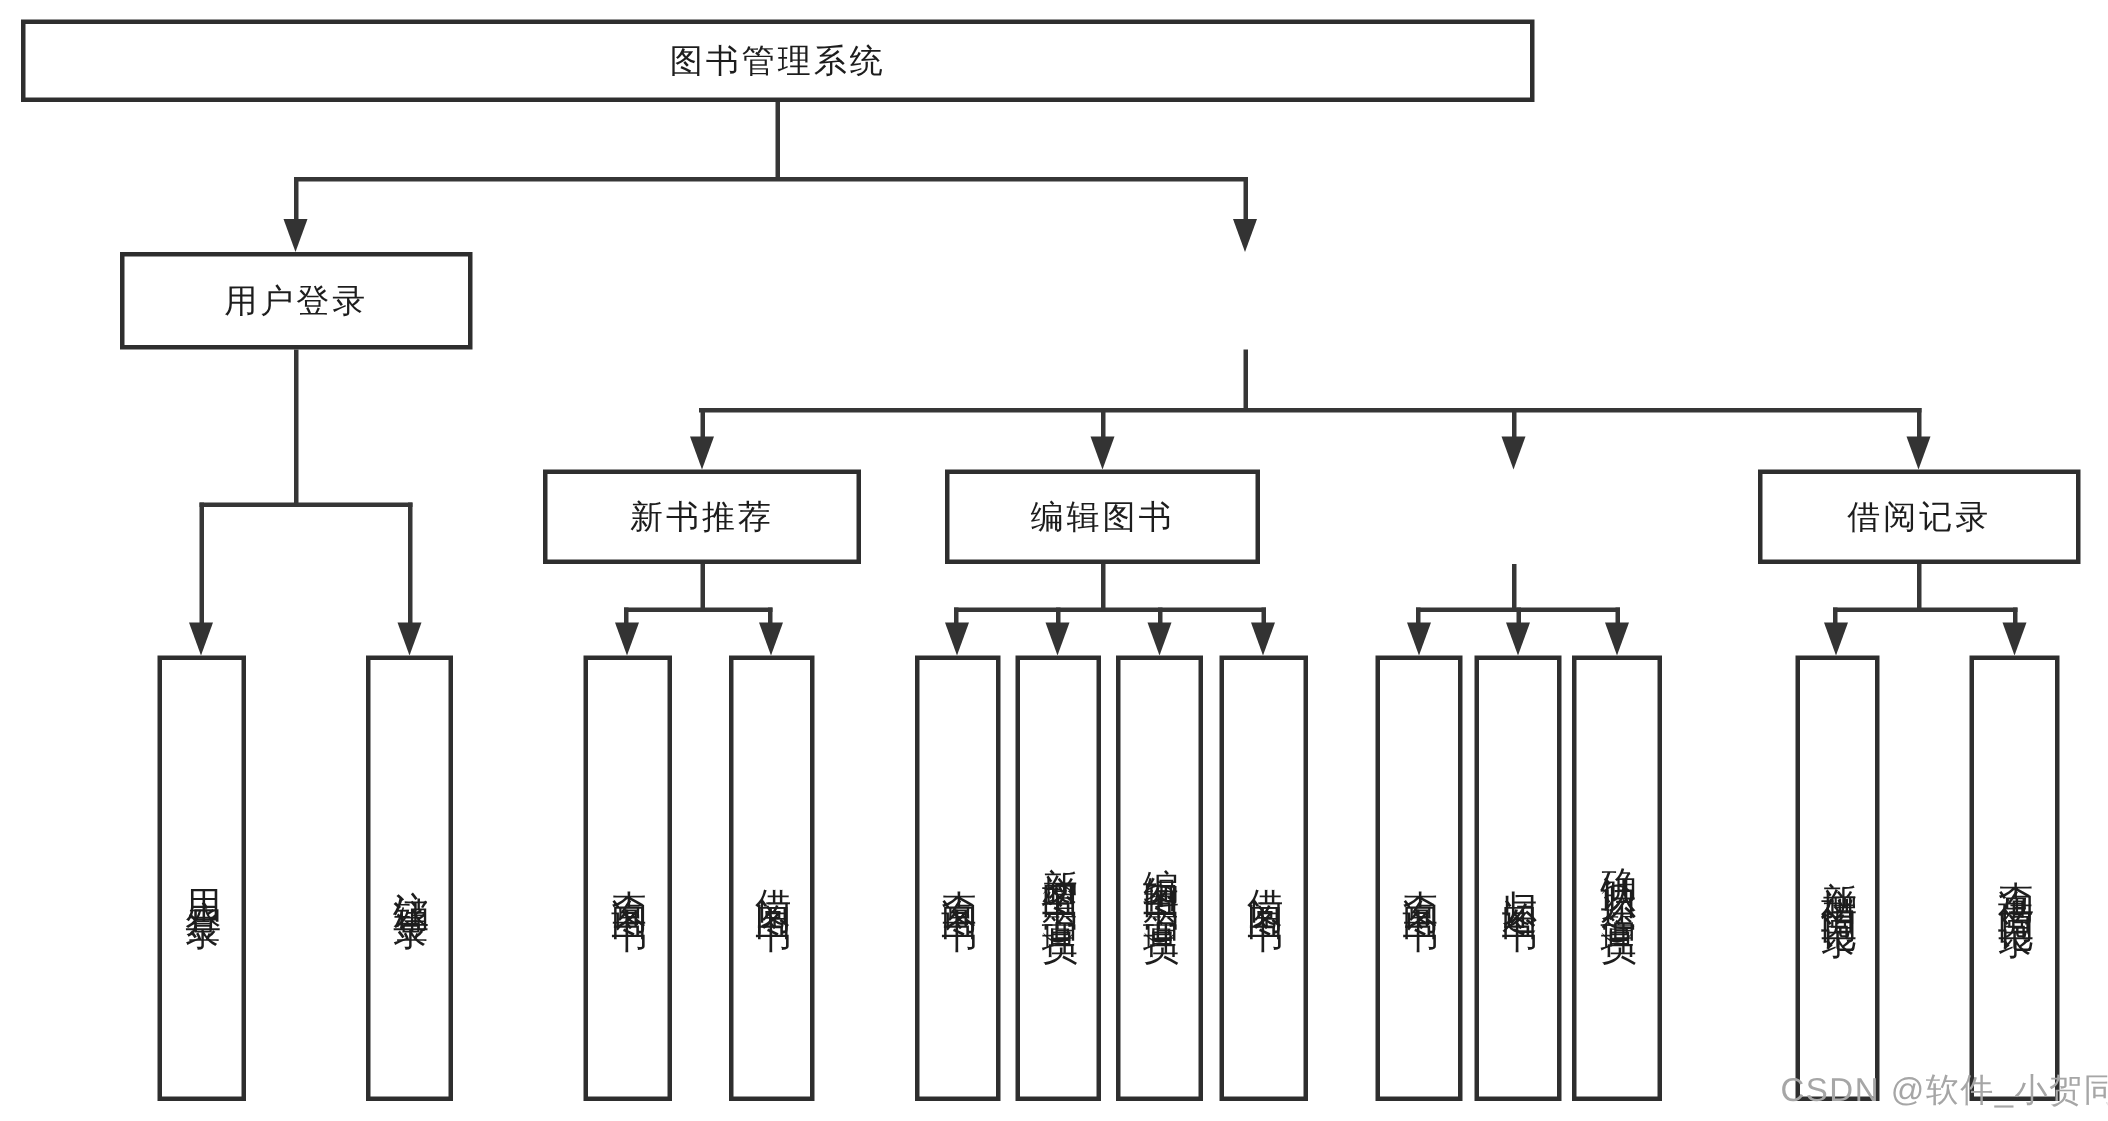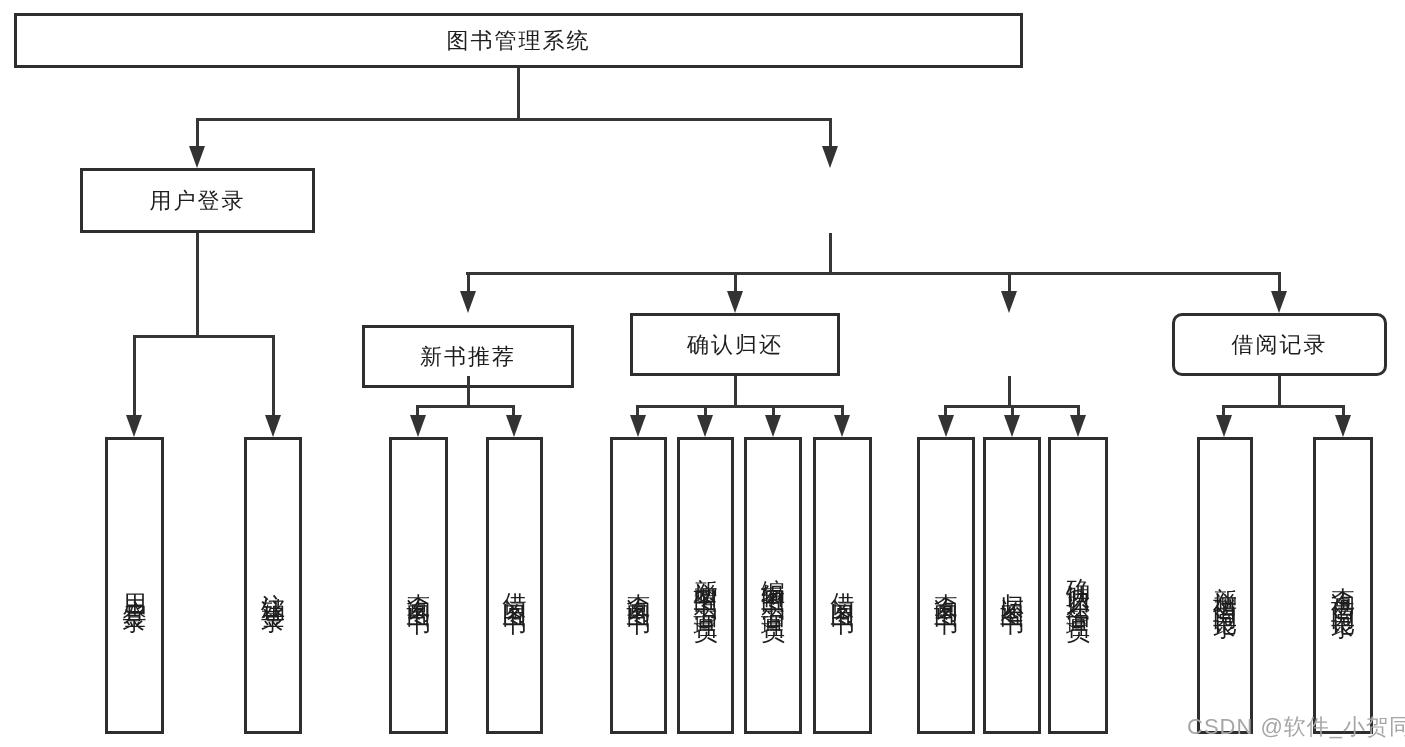--- a/index.html
+++ b/index.html
@@ -61,27 +61,27 @@
   <div class="hl" style="left:466px;top:272px;width:815px;"></div>
   <div class="vl" style="left:467px;top:272px;height:22px;"></div>
   <div class="vl" style="left:734px;top:272px;height:22px;"></div>
   <div class="vl" style="left:1008px;top:272px;height:22px;"></div>
   <div class="vl" style="left:1278px;top:272px;height:22px;"></div>
   <div class="arrow" style="left:460px;top:291px;"></div>
   <div class="arrow" style="left:727px;top:291px;"></div>
   <div class="arrow" style="left:1001px;top:291px;"></div>
   <div class="arrow" style="left:1271px;top:291px;"></div>
 
-  <div class="box" style="left:362px;top:325px;width:212px;height:63px;">
+  <div class="box" style="left:362px;top:313px;width:212px;height:63px;">
     <span>新书推荐</span>
   </div>
   <div class="box" style="left:630px;top:313px;width:210px;height:63px;">
-    <span>确认归还</span>
+    <span>编辑图书</span>
   </div>
-  <div class="box" style="left:1172px;top:313px;width:215px;height:63px;border-radius:10px;">
+  <div class="box" style="left:1172px;top:313px;width:215px;height:63px;">
     <span>借阅记录</span>
   </div>
 
   <div class="vl" style="left:467px;top:376px;height:32px;"></div>
   <div class="hl" style="left:416px;top:405px;width:99px;"></div>
   <div class="vl" style="left:416px;top:405px;height:14px;"></div>
   <div class="vl" style="left:512px;top:405px;height:14px;"></div>
   <div class="arrow" style="left:410px;top:415px;"></div>
   <div class="arrow" style="left:506px;top:415px;"></div>
 

